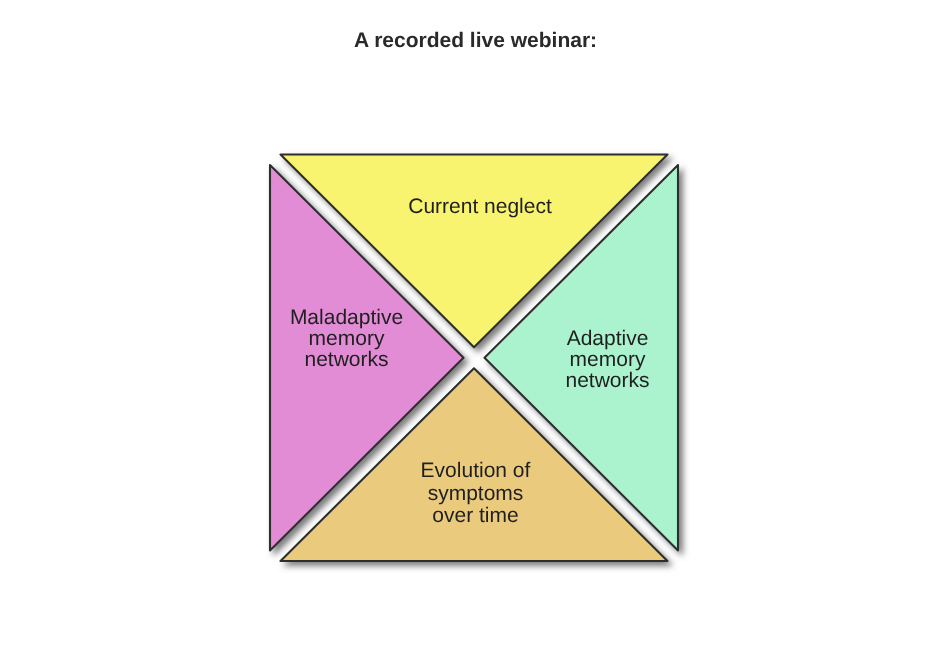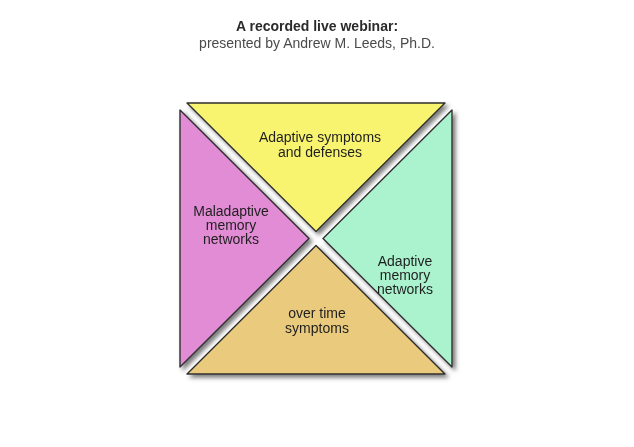--- a/index.html
+++ b/index.html
@@ -45,31 +45,30 @@
   .tri-label {
     position: absolute;
     text-align: center;
     color: #1f1f1f;
     font-size: 14px;
   }
   .tri-label.two-line { line-height: 15px; }
   .tri-label.three-line { line-height: 14px; }
   .label-top    { left: 230px; top: 130px; width: 180px; }
   .label-left   { left: 161px; top: 204px; width: 140px; }
-  .label-right  { left: 335px; top: 218px; width: 140px; margin-top: 36px; }
+  .label-right  { left: 335px; top: 218px; width: 140px; }
   .label-bottom { left: 247px; top: 306px; width: 140px; line-height: 15px !important; }
 </style>
 </head>
 <body>
 
 <div class="slide">
 
   <div class="title-block">
     <div class="t-bold">A recorded live webinar:</div>
-    <div class="t-sub">presented by Andrew M. Leeds, Ph.D.</div>
   </div>
 
   <svg class="diagram-svg" width="276" height="276" viewBox="0 0 276 276">
     <defs>
       <filter id="ds" x="-30%" y="-30%" width="170%" height="170%">
         <feGaussianBlur in="SourceAlpha" stdDeviation="2"></feGaussianBlur>
         <feOffset dx="2.5" dy="2.8" result="off"></feOffset>
         <feFlood flood-opacity="0.9" flood-color="#6e6e6e"></feFlood>
         <feComposite in2="off" operator="in"></feComposite>
         <feMerge>
@@ -78,34 +77,34 @@
         </feMerge>
       </filter>
     </defs>
     <polygon points="7,0 265,0 136,128.5" filter="url(#ds)" fill="#F9F46F" stroke="#2f2f2f"></polygon>
     <polygon points="0,7 0,264 129,135.5" filter="url(#ds)" fill="#E18CD5" stroke="#2f2f2f"></polygon>
     <polygon points="272,7 272,264 143,135.5" filter="url(#ds)" fill="#AAF3CE" stroke="#2f2f2f"></polygon>
     <polygon points="7,271 265,271 136,142.5" filter="url(#ds)" fill="#EACA7B" stroke="#2f2f2f"></polygon>
   </svg>
 
   <div class="tri-label two-line label-top">
-    <div>Adaptive symptoms</div>
-    <div>and defenses</div>
+    <div>Current neglect</div>
   </div>
 
   <div class="tri-label three-line label-left">
     <div>Maladaptive</div>
     <div>memory</div>
     <div>networks</div>
   </div>
 
   <div class="tri-label three-line label-right">
     <div>Adaptive</div>
     <div>memory</div>
     <div>networks</div>
   </div>
 
   <div class="tri-label three-line label-bottom">
+    <div>Evolution of</div>
+    <div>symptoms</div>
     <div>over time</div>
-    <div>symptoms</div>
   </div>
 
 </div>
 
 </body></html>

